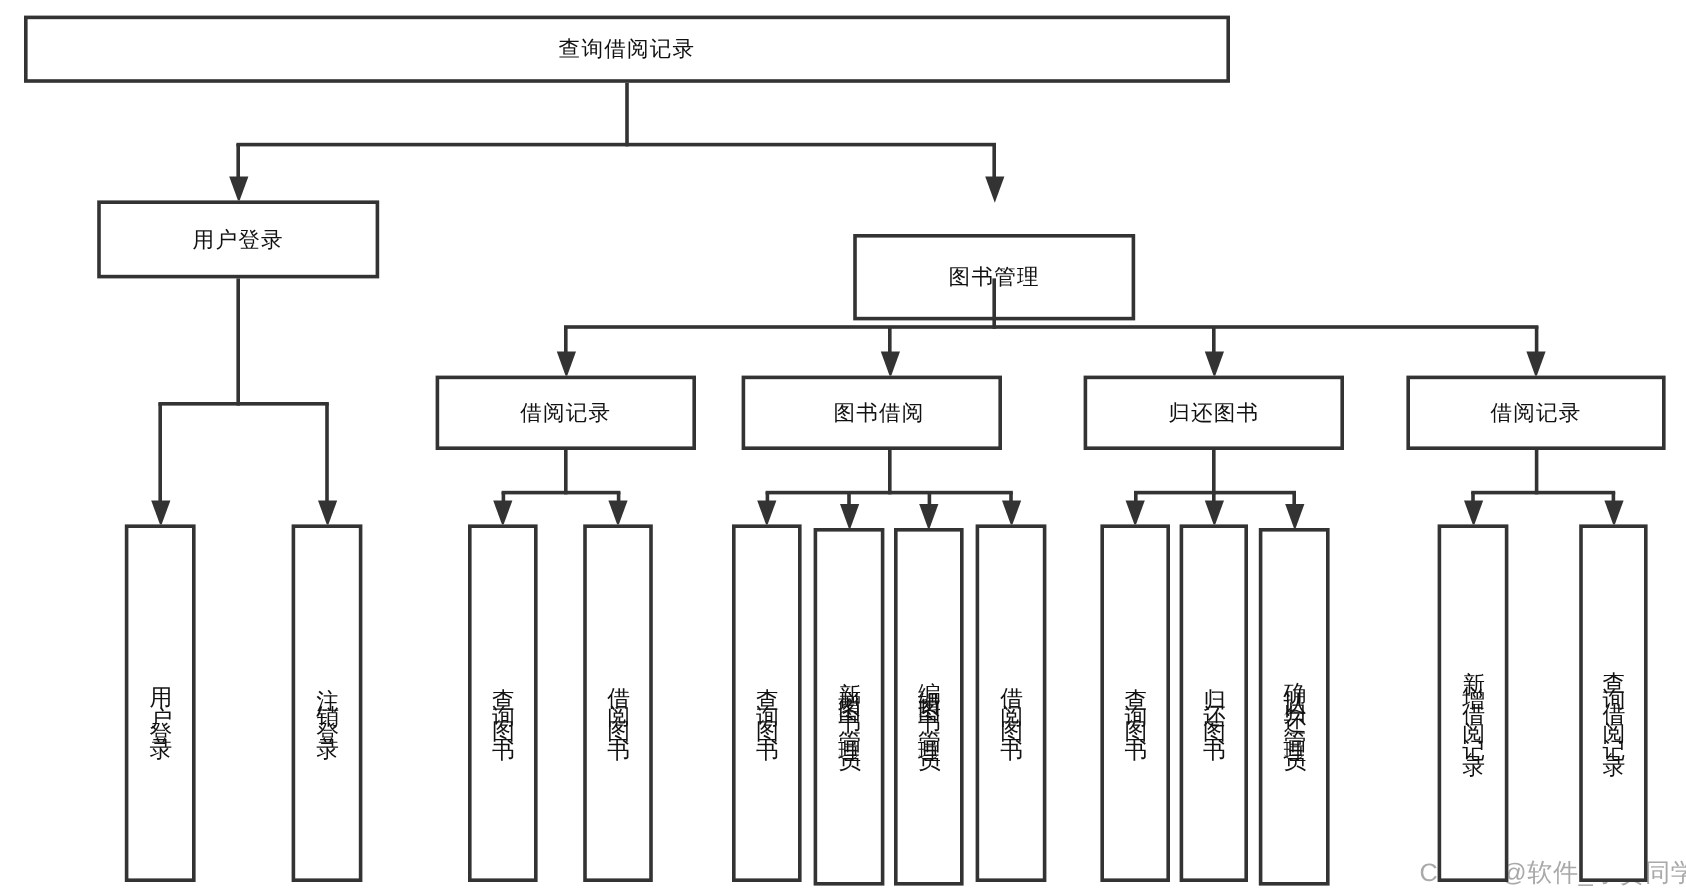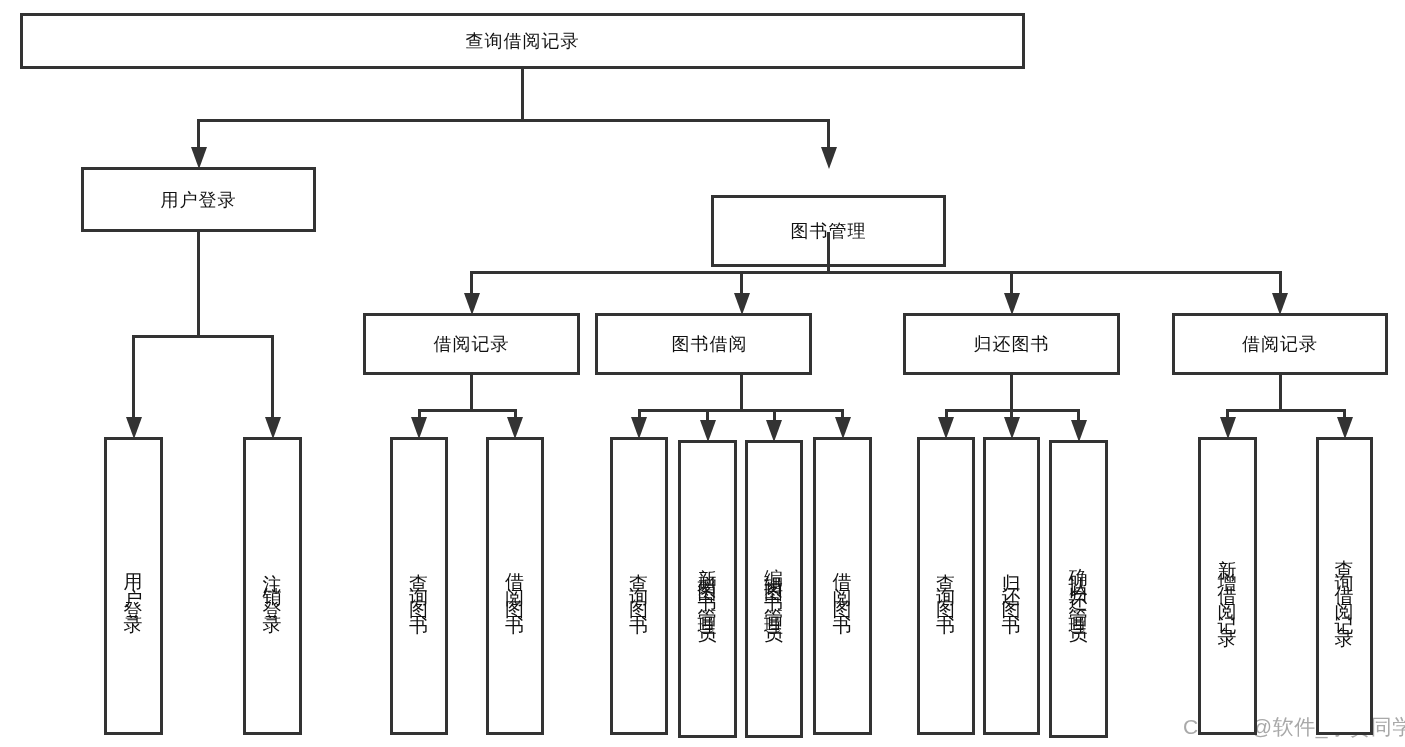--- a/index.html
+++ b/index.html
@@ -94,21 +94,21 @@
     <div class="box vbox" style="left: 390px; top: 437px; width: 58px; height: 298px;">
       <span class="vtext" style="letter-spacing: 14px;">查询图书</span>
     </div>
     <div class="cline" style="left: 513.5px; top: 410px; width: 3px; height: 13px;"></div>
     <div class="arrow" style="left: 507px; top: 417px;"></div>
     <div class="box vbox" style="left: 486px; top: 437px; width: 58px; height: 298px;">
       <span class="vtext" style="letter-spacing: 14px;">借阅图书</span>
     </div>
     <div class="cline" style="left: 740px; top: 272px; width: 3px; height: 27px;"></div>
     <div class="arrow" style="left: 733.5px; top: 293px;"></div>
-    <div class="box hbox" style="left: 595px; top: 313px; width: 217px; height: 62px; padding-left: 12px;">
+    <div class="box hbox" style="left: 618px; top: 313px; width: 217px; height: 62px; padding-left: 12px;">
       <span>图书借阅</span>
     </div>
     <div class="cline" style="left: 740px; top: 375px; width: 3px; height: 36.5px;"></div>
     <div class="cline" style="left: 637.5px; top: 408.5px; width: 206.5px; height: 3px;"></div>
     <div class="cline" style="left: 637.5px; top: 410px; width: 3px; height: 13px;"></div>
     <div class="arrow" style="left: 631px; top: 417px;"></div>
     <div class="box vbox" style="left: 610px; top: 437px; width: 58px; height: 298px;">
       <span class="vtext" style="letter-spacing: 14px;">查询图书</span>
     </div>
     <div class="cline" style="left: 706px; top: 410px; width: 3px; height: 16px;"></div>

